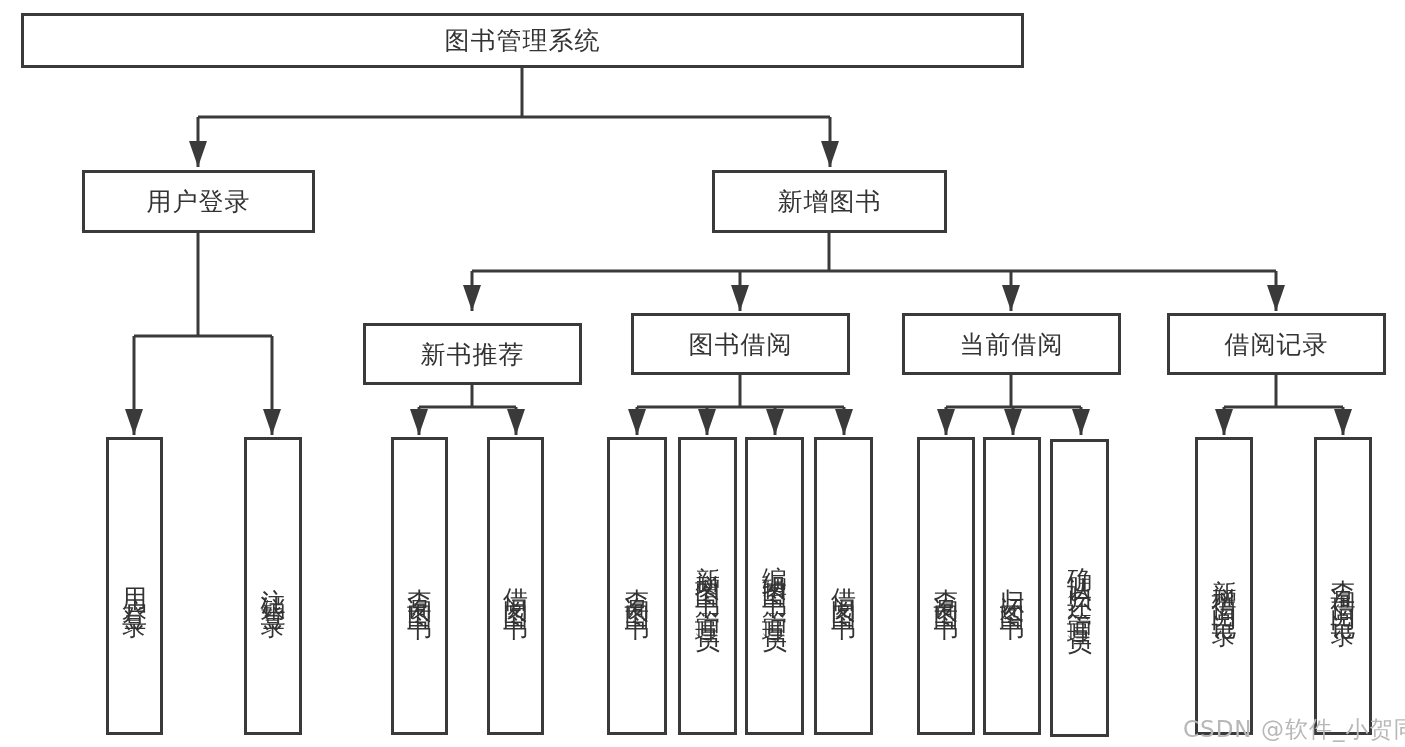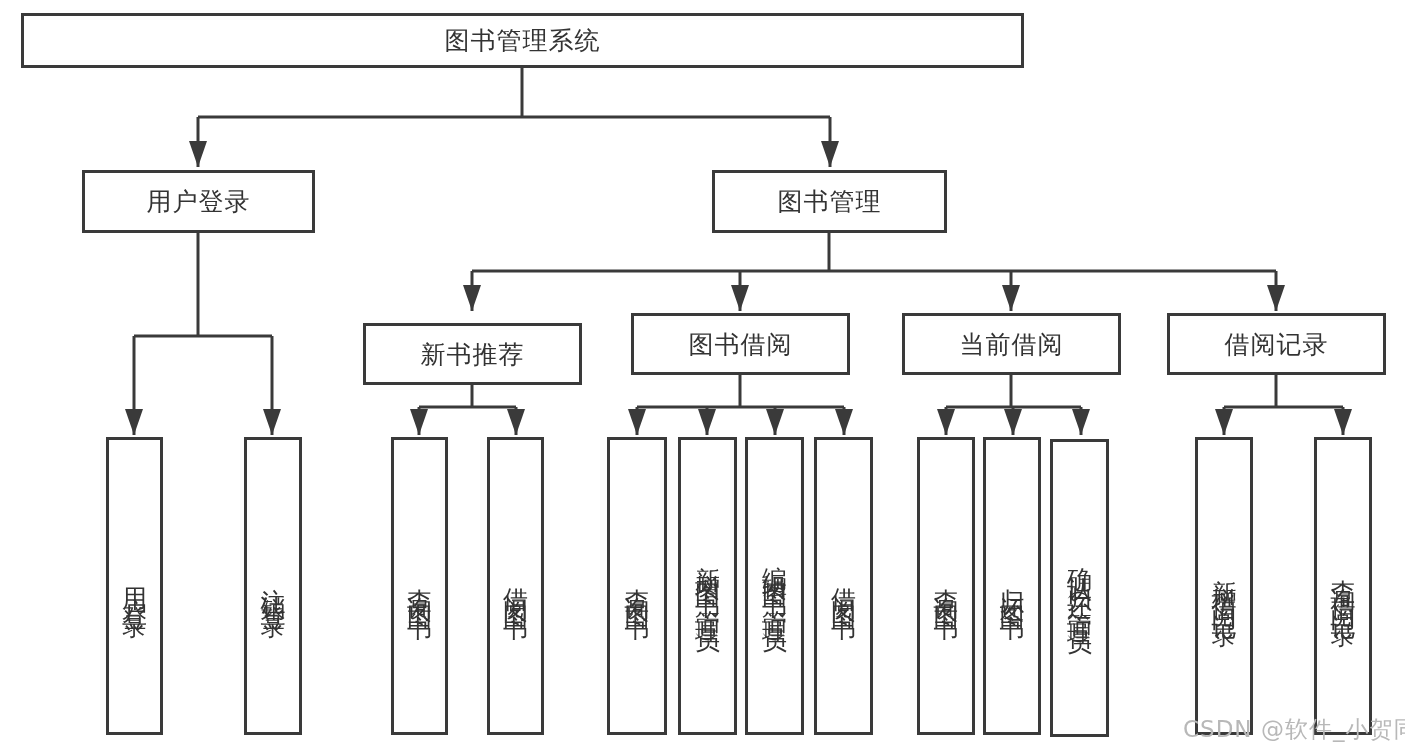--- a/index.html
+++ b/index.html
@@ -124,21 +124,21 @@
   </svg>
 
   <div class="box h" style="left:21px; top:13px; width:1003px; height:55px;">
     <span>图书管理系统</span>
   </div>
 
   <div class="box h" style="left:82px; top:170px; width:233px; height:63px;">
     <span>用户登录</span>
   </div>
   <div class="box h" style="left:712px; top:170px; width:235px; height:63px;">
-    <span>图书管理</span>
+    <span>新增图书</span>
   </div>
 
   <div class="box v" style="left:106px; top:437px; width:57px; height:298px;">
     <span>用户登录</span>
   </div>
   <div class="box v" style="left:244px; top:437px; width:58px; height:298px;">
     <span>注销登录</span>
   </div>
 
   <div class="box h" style="left:363px; top:323px; width:219px; height:62px;">

